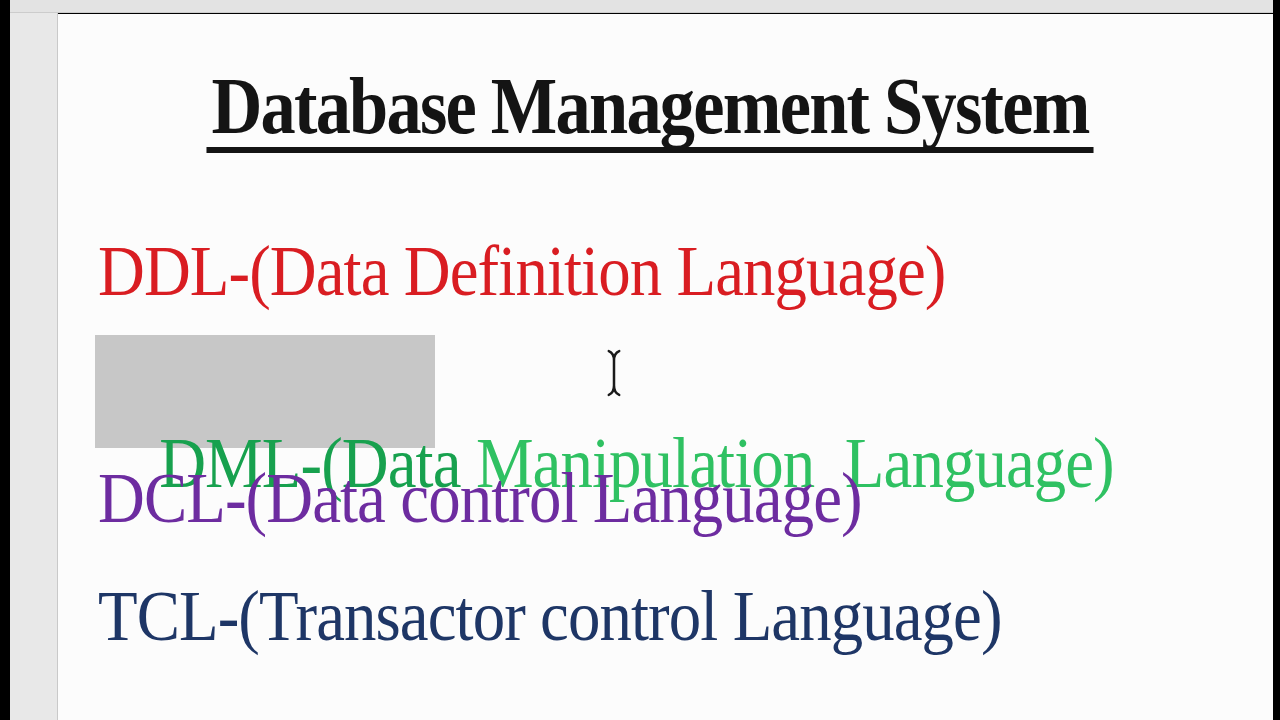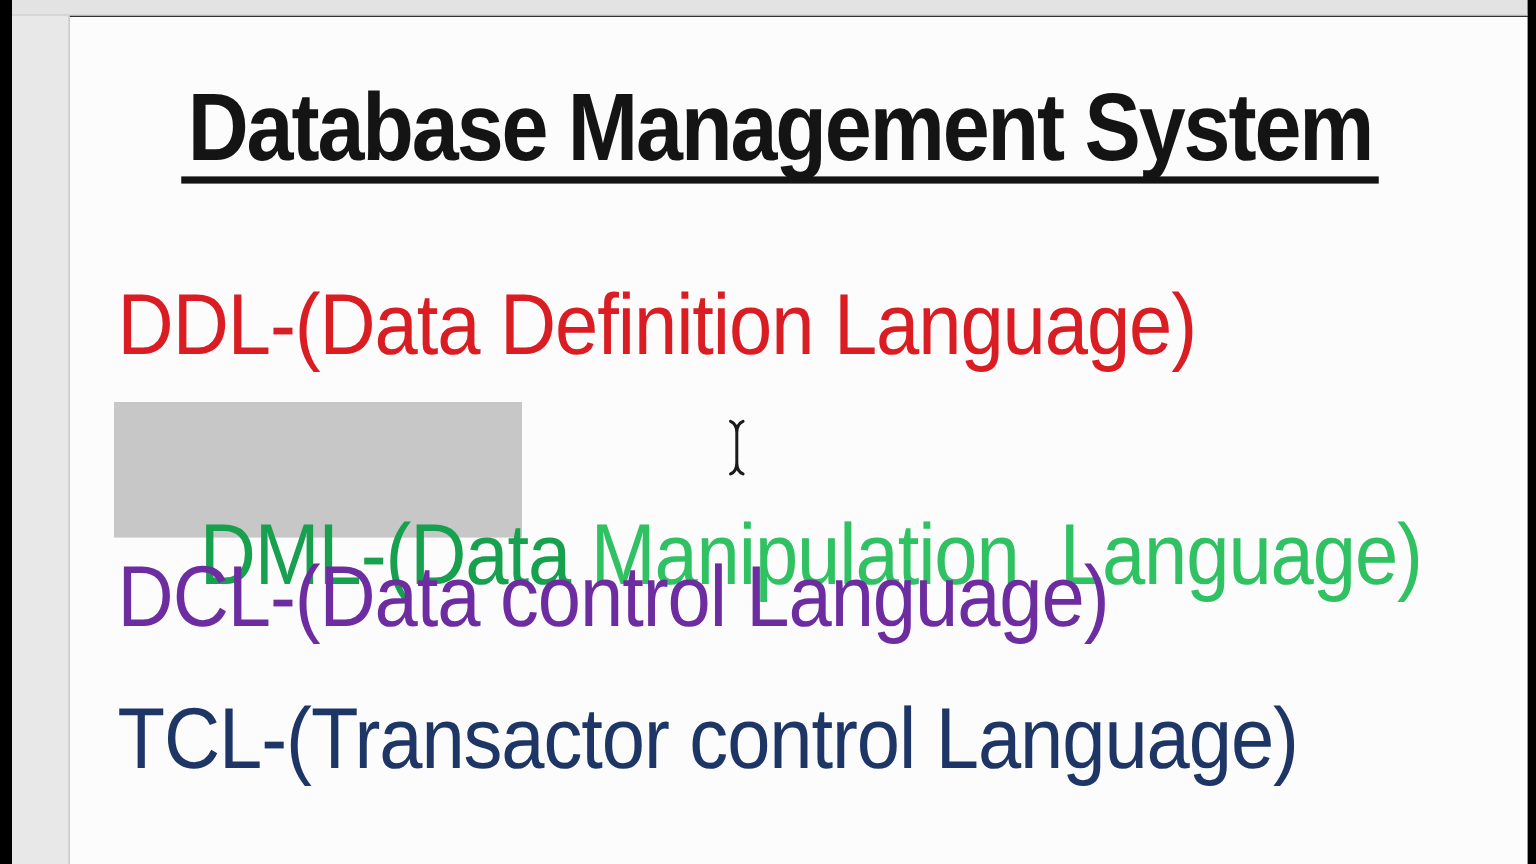--- a/index.html
+++ b/index.html
@@ -3,21 +3,21 @@
 <meta charset="utf-8">
 <style>
   * { margin: 0; padding: 0; box-sizing: border-box; }
   html, body { background: #000; }
   .frame {
     position: relative;
     width: 1280px;
     height: 720px;
     overflow: hidden;
     background: #000;
-    font-family: Liberation Sans, sans-serif;
+    font-family: Liberation Serif, serif;
   }
   .margin-left {
     position: absolute;
     left: 10px; top: 0;
     width: 48px; height: 720px;
     background: #e8e8e8;
     border-right: 1px solid #c9c9c9;
   }
   .margin-top {
     position: absolute;

